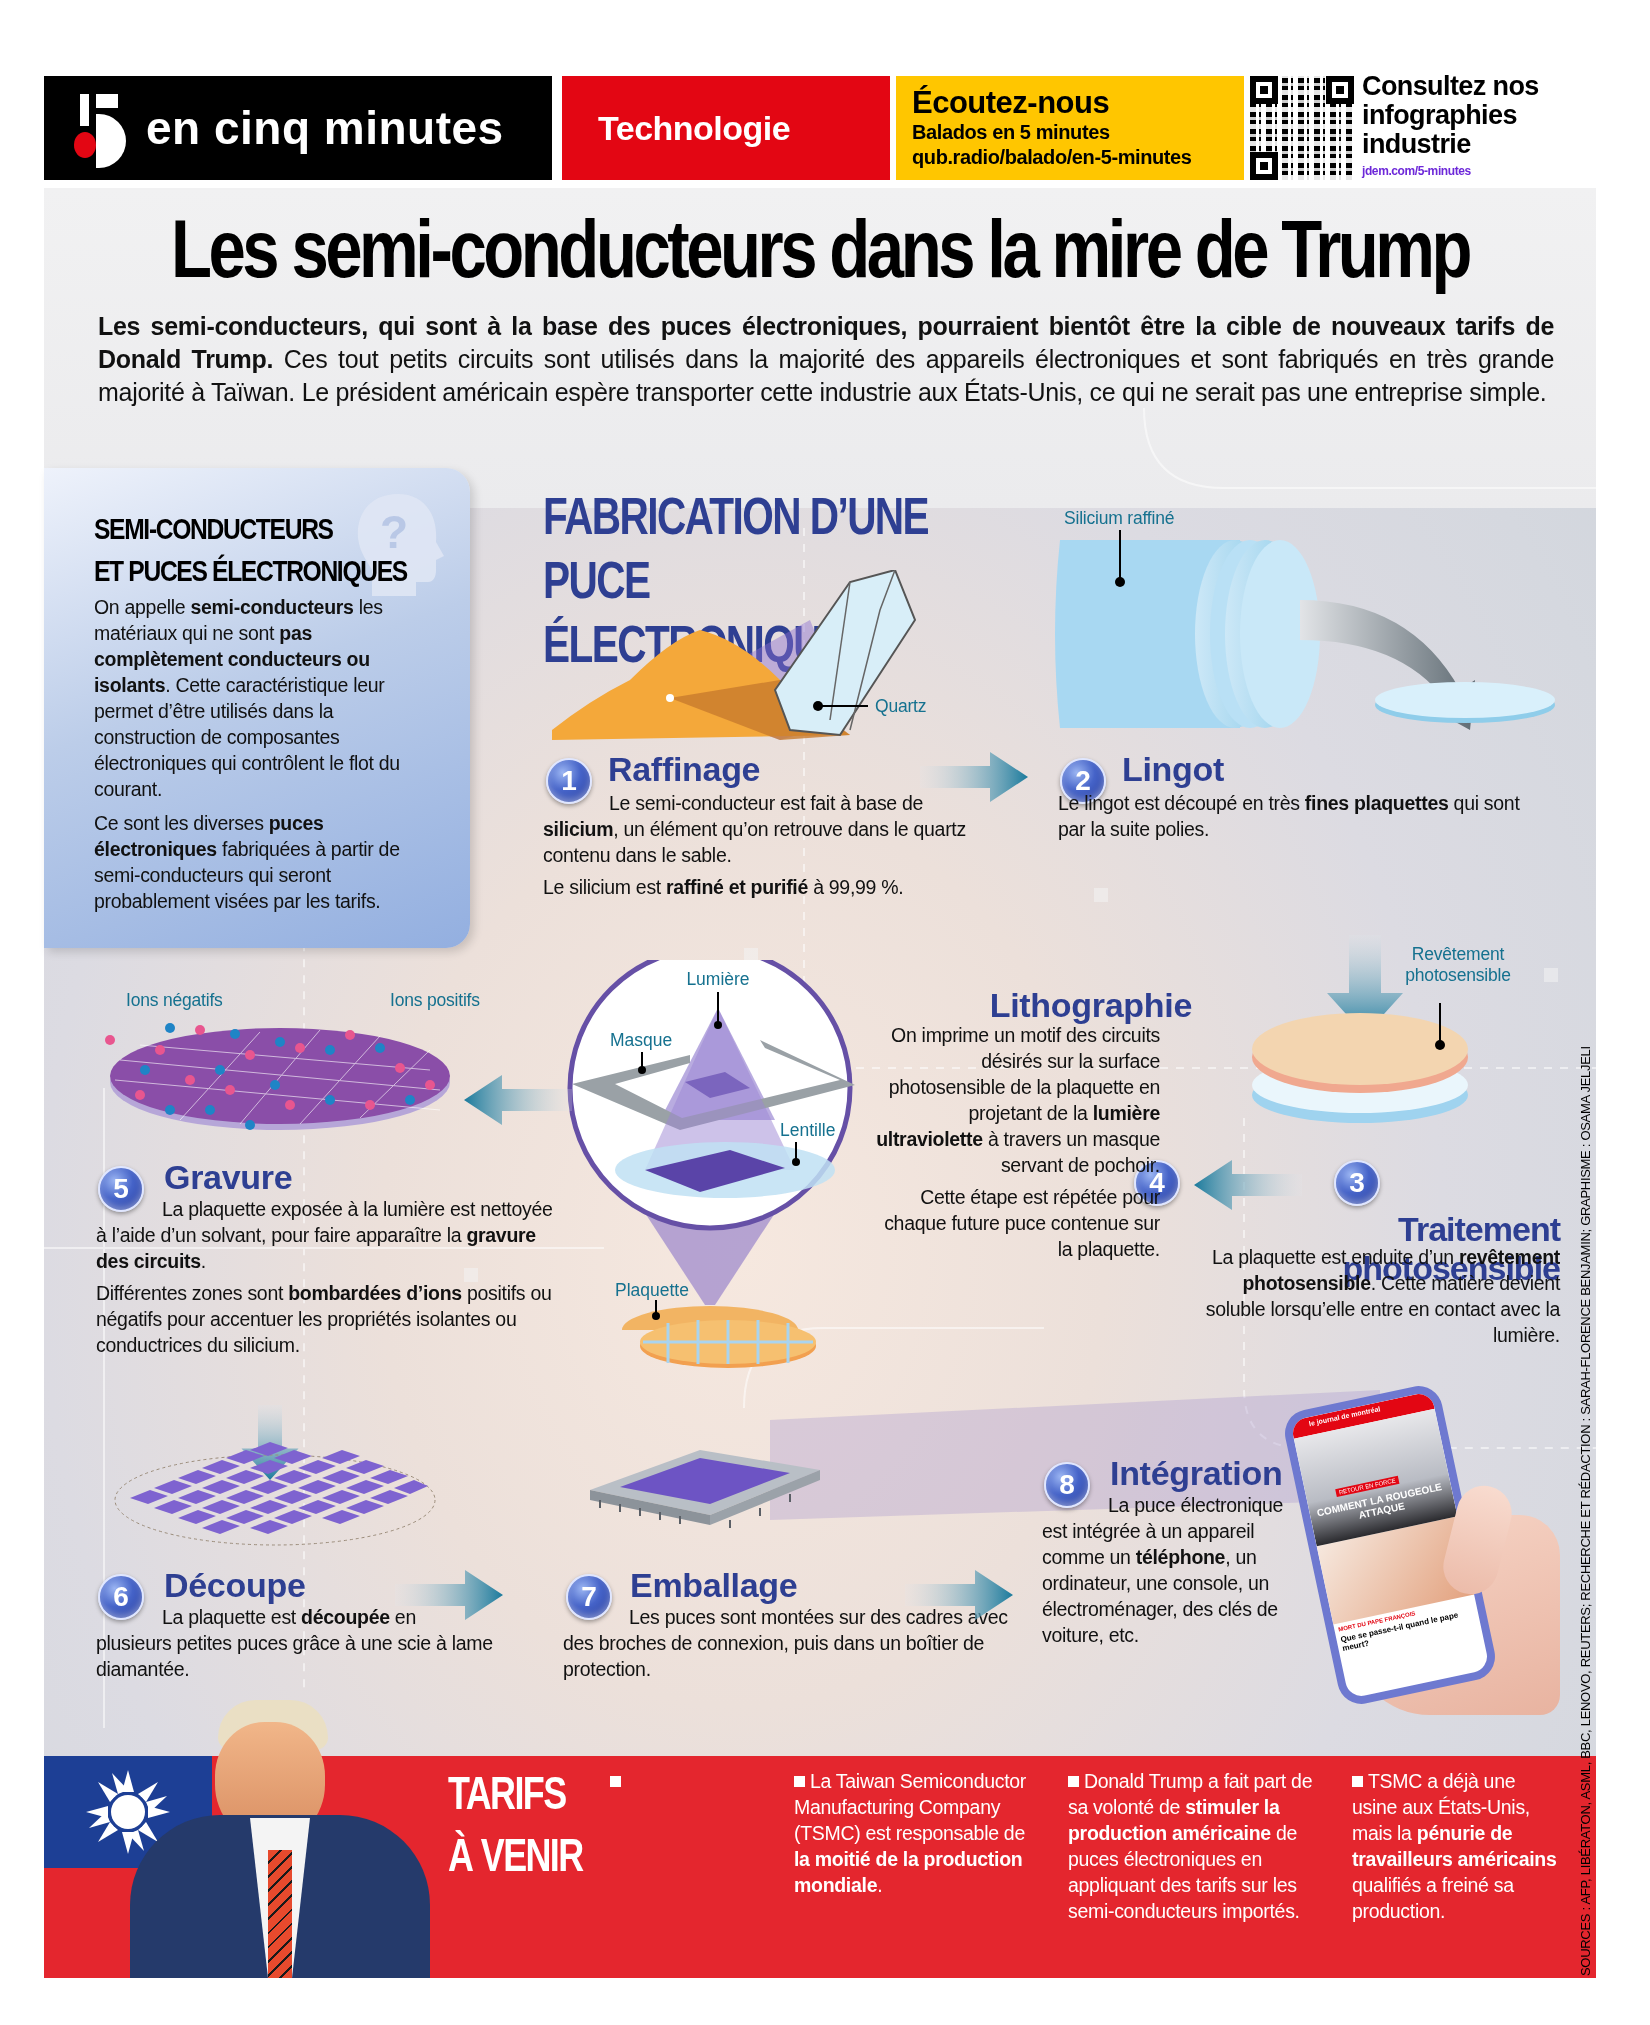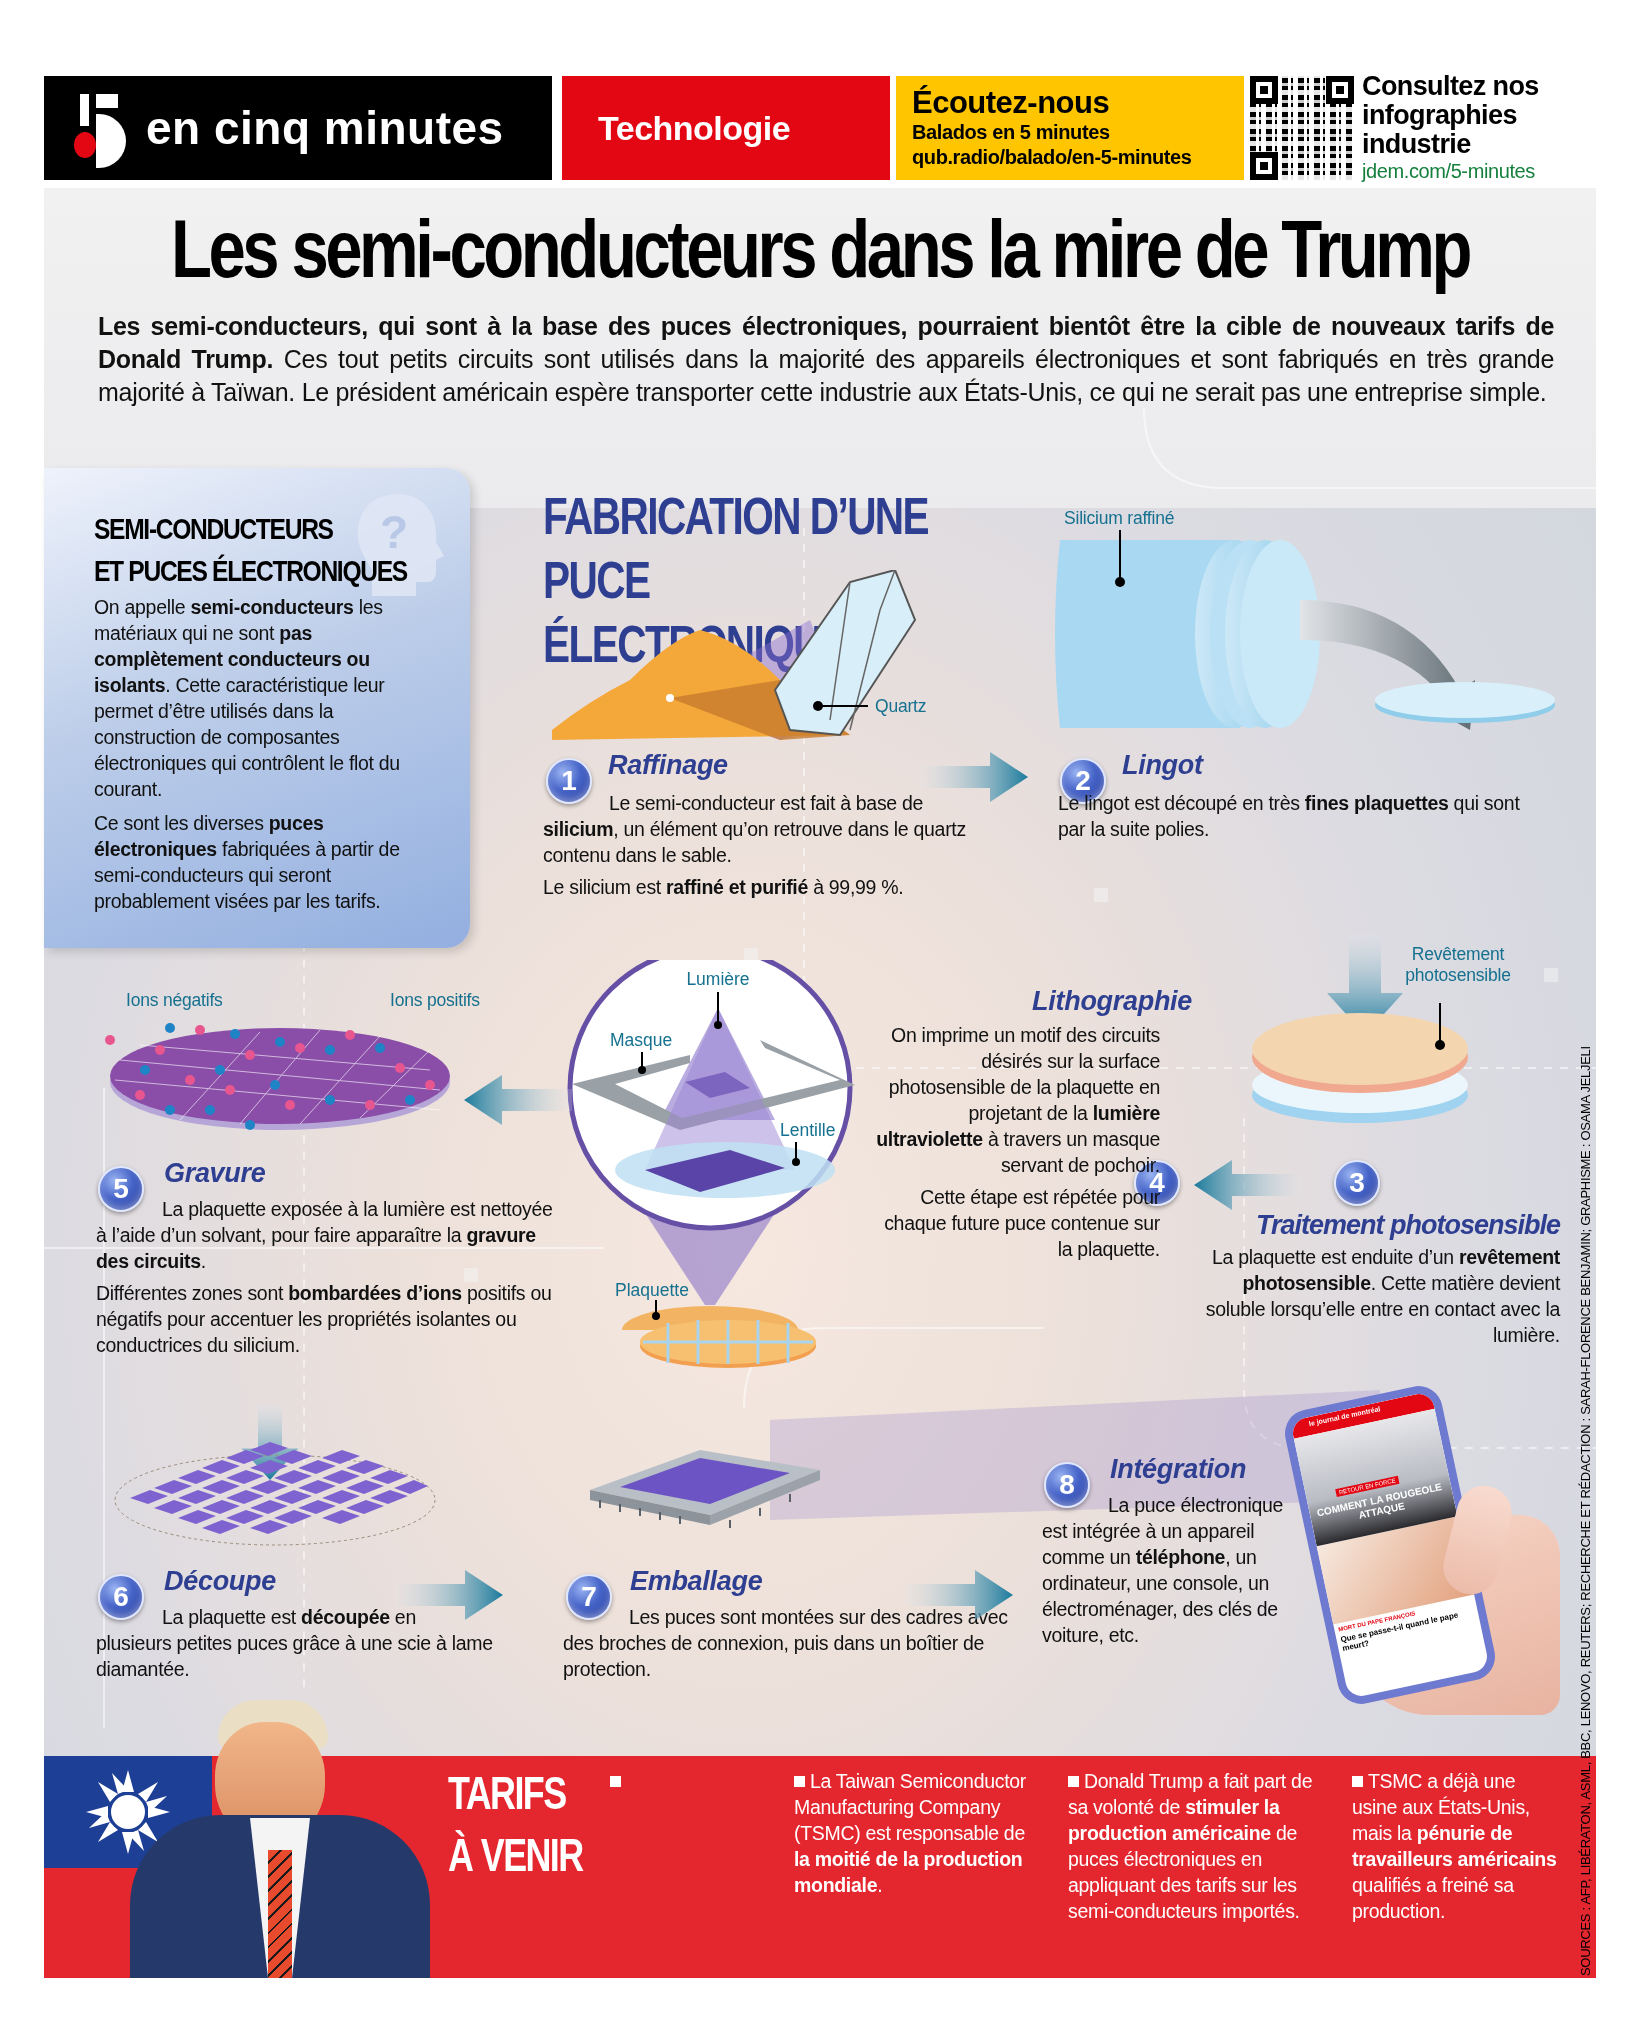--- a/index.html
+++ b/index.html
@@ -22,21 +22,21 @@
   .hdr-pod .t2 { font-size: 20px; font-weight: 700; color: #000000; line-height: 25px; letter-spacing: -0.4px; }
   .qr { left: 1250px; top: 76px; width: 104px; height: 104px; background:
       repeating-linear-gradient(90deg, #000 0 6px, #fff 6px 9px, #000 9px 11px, #fff 11px 16px),
       #fff; }
   .qr::before { content:""; position:absolute; inset:0; background:
       repeating-linear-gradient(0deg, rgba(255,255,255,0.9) 0 5px, transparent 5px 9px, rgba(255,255,255,0.8) 9px 12px, transparent 12px 17px); }
   .qr .fp { position: absolute; width: 28px; height: 28px; border: 6px solid #000; background: #fff; }
   .qr .fp::after { content:""; position:absolute; left:4px; top:4px; width:8px; height:8px; background:#000; }
   .hdr-info { left: 1362px; top: 72px; width: 230px; }
   .hdr-info .t1 { font-size: 27px; font-weight: 700; color: #000; line-height: 29px; letter-spacing: -0.6px; }
-  .hdr-info .t2 { font-size: 20px; font-weight: 400; color: #15803d; line-height: 24px; letter-spacing: -0.4px; }
+  .hdr-info .t2 { font-size: 12px; font-weight: 700; color: #6d28d9; line-height: 24px; letter-spacing: -0.4px; }
 
   
   .main-bg { left: 44px; top: 188px; width: 1552px; height: 1568px;
     background: radial-gradient(ellipse at 45% 68%, #f6e8df 0%, #ece0da 30%, #dcdbe2 58%, #d5d8df 80%, #cfd4db 100%); }
   .main-top { left: 44px; top: 188px; width: 1552px; height: 320px; background: linear-gradient(180deg, #f1f1f2 0%, #ebebed 100%); }
   .circuit { left: 44px; top: 188px; width: 1552px; height: 1568px; opacity: 0.55; }
 
   .title { left: 44px; top: 200px; width: 1552px; text-align: center; font-family: "Liberation Sans", sans-serif; font-weight: 700; font-size: 78px; letter-spacing: -4px; color: #000; transform: scaleX(0.86) scaleY(1.05); transform-origin: center top; line-height: 92px; }
   .intro { left: 98px; top: 310px; width: 1456px; font-size: 25px; line-height: 33px; color: #111; letter-spacing: -0.3px; text-align: justify; }
   .intro b { font-weight: 700; }
@@ -45,21 +45,21 @@
   .infobox { left: 44px; top: 468px; width: 426px; height: 480px; border-radius: 0 24px 24px 0;
     background: linear-gradient(160deg, #eef2fb 0%, #bccde9 45%, #93afe0 100%); box-shadow: 4px 4px 10px rgba(0,0,0,0.15); }
   .infobox .head { position:absolute; left: 50px; top: 40px; font-size: 30px; font-weight: 700; line-height: 42px; letter-spacing: -1.6px; color: #000; transform: scaleX(0.82); transform-origin: left top; width: 420px; }
   .infobox .head-icon { position:absolute; right: 20px; top: 22px; width: 100px; height: 110px; }
   .infobox .body { position:absolute; left: 50px; top: 126px; width: 340px; font-size: 19.5px; line-height: 26px; color: #111; letter-spacing: -0.3px; }
   .infobox .body p { margin-bottom: 8px; }
 
   .sec-title { left: 543px; top: 484px; font-weight: 700; font-size: 52px; line-height: 64px; color: #2e3f92; letter-spacing: -2px; transform: scaleX(0.78); transform-origin: left top; width: 620px; }
 
   .step-num { width: 46px; height: 46px; border-radius: 50%; background: radial-gradient(circle at 35% 30%, #9bb5f2 0%, #4563c8 45%, #2a3e9a 100%); color: #fff; font-weight: 700; font-size: 28px; display: flex; align-items: center; justify-content: center; box-shadow: 0 2px 4px rgba(0,0,0,0.35), inset 0 -3px 6px rgba(255,255,255,0.35); border: 2px solid #dfe6ff; }
-  .step-title { font-size: 27px; font-weight: 700; color: #2e3f92; letter-spacing: -0.3px; font-style: italic; }
+  .step-title { font-size: 34px; font-weight: 700; color: #2e3f92; letter-spacing: -0.3px; }
   .step-text { font-size: 19.5px; line-height: 26px; color: #111; letter-spacing: -0.3px; }
   .step-text p { margin-bottom: 6px; }
   .lbl { font-size: 17.5px; color: #15718f; letter-spacing: -0.2px; }
 
   
   .tarifs { left: 44px; top: 1756px; width: 1552px; height: 222px; background: #e4262e; }
   .flag-blue { left: 44px; top: 1756px; width: 168px; height: 112px; background: #1d3f95; }
   .tarifs-title { left: 448px; top: 1762px; color: #fff; font-weight: 700; font-size: 46px; line-height: 62px; letter-spacing: -2px; transform: scaleX(0.78); transform-origin: left top; width: 200px; }
   .tcol { top: 1768px; color: #fff; font-size: 19.5px; line-height: 26px; letter-spacing: -0.3px; }
   .tcol .sq { display: inline-block; width: 11px; height: 11px; background: #fff; margin-right: 5px; vertical-align: 1px; }

